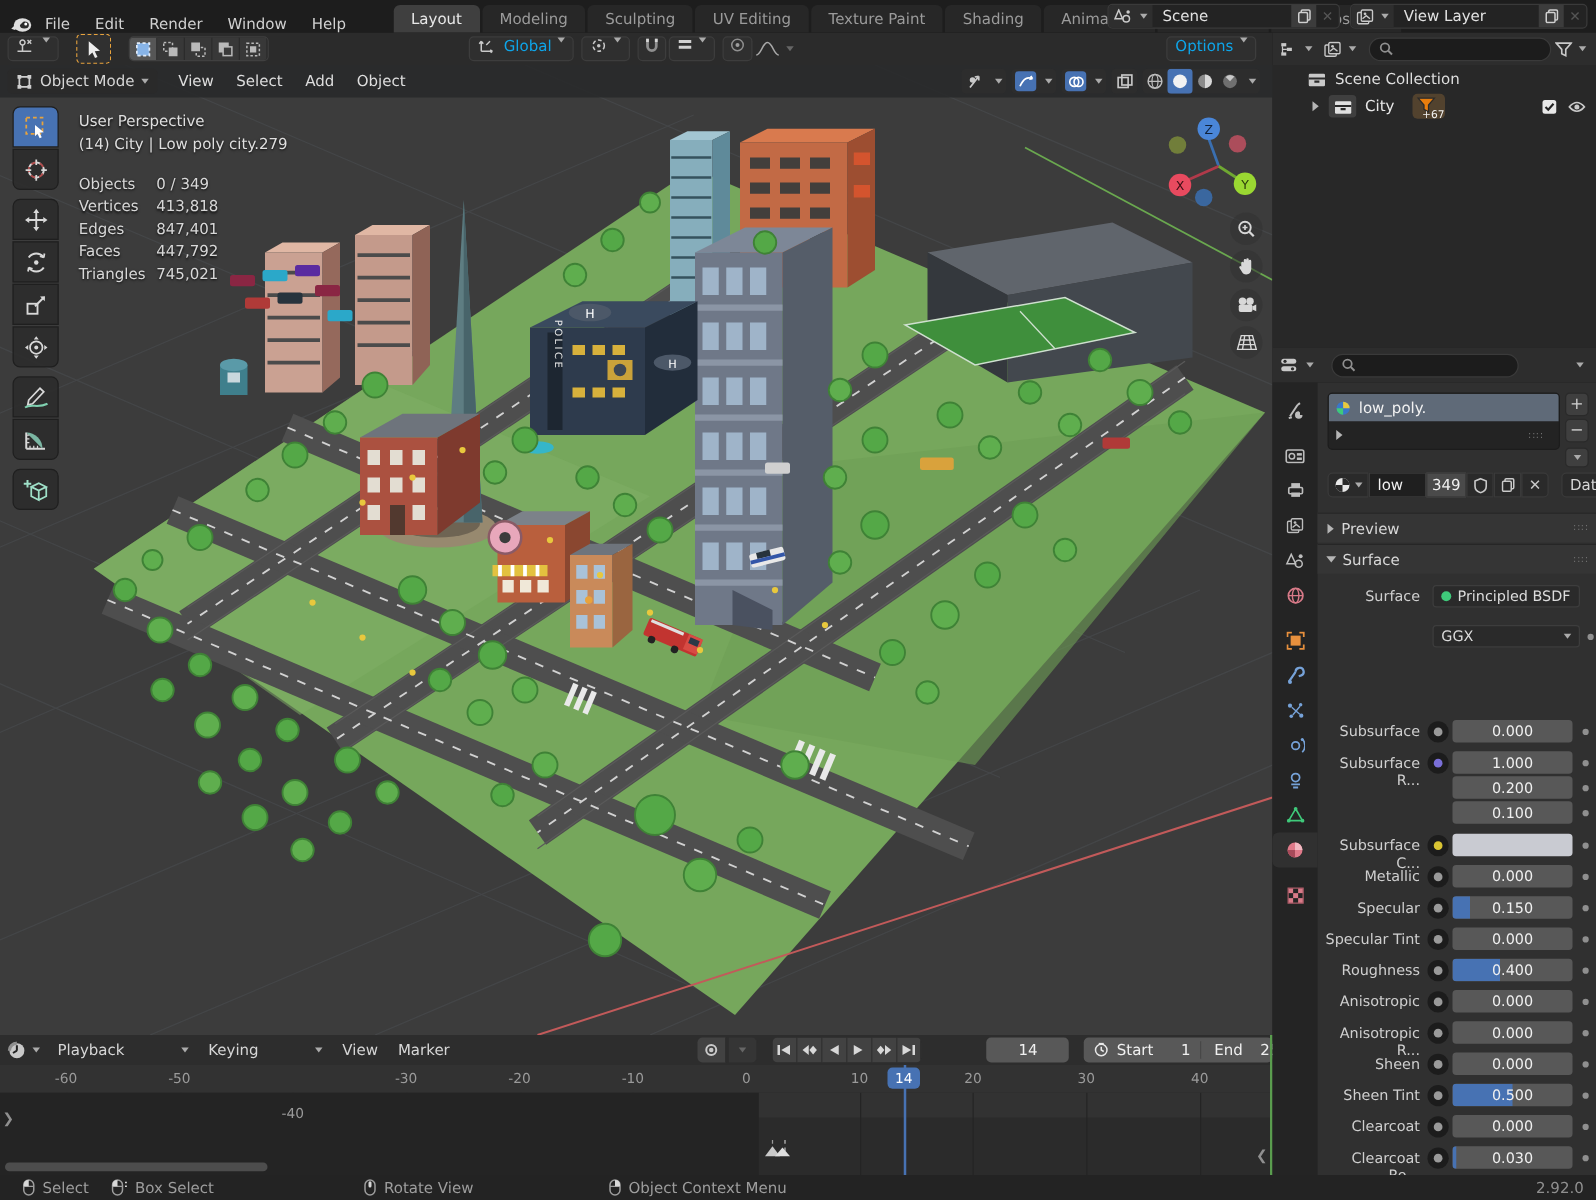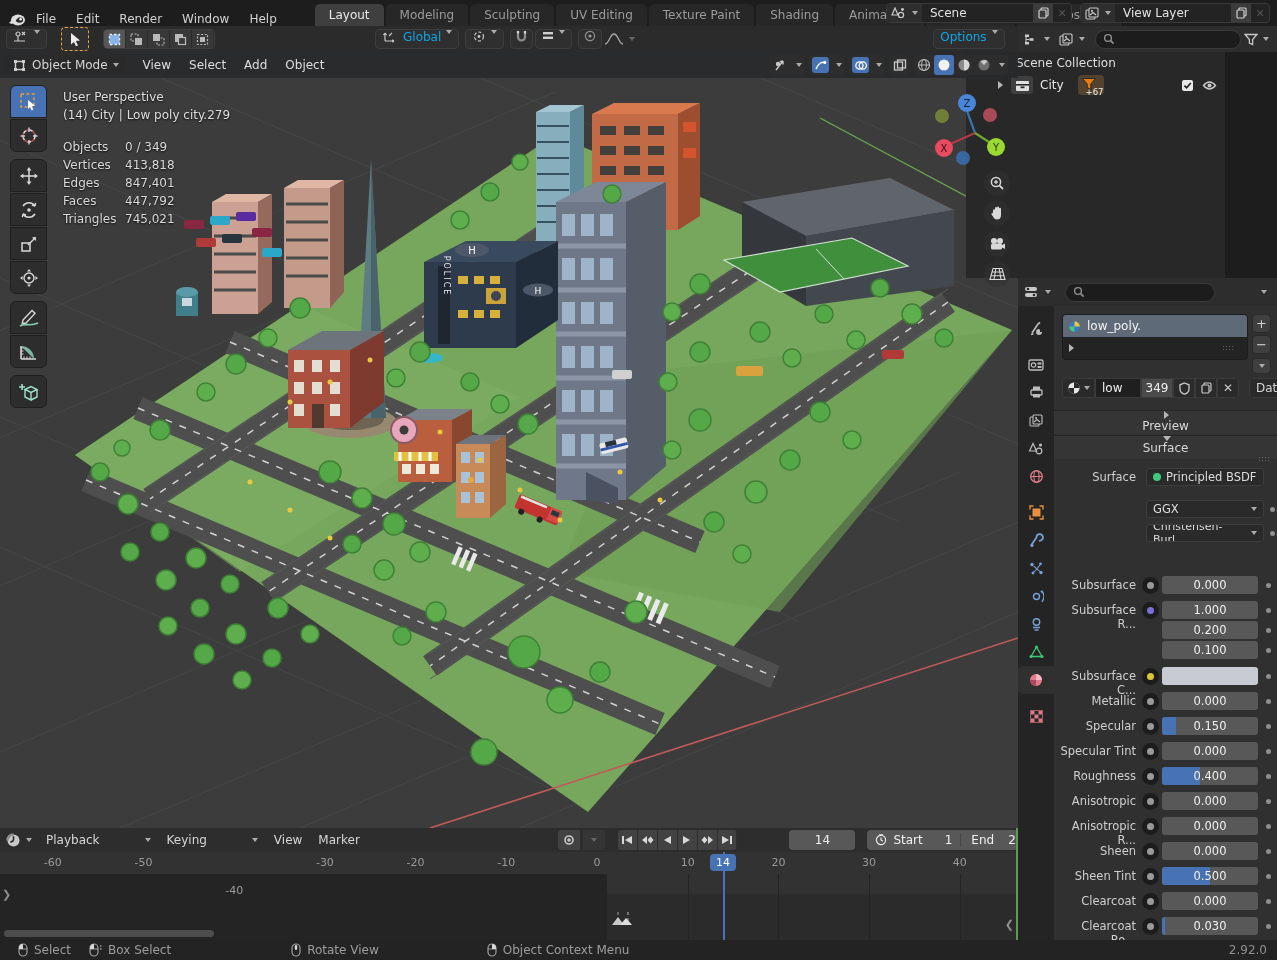--- a/index.html
+++ b/index.html
@@ -64,41 +64,41 @@
   #vp-stats { margin-top:14px; }
   #vp-stats .srow { display:flex; line-height:18px; color:#d8d8d8; }
   #vp-stats .srow .lab { width:62px; }
 
   
   #navgizmo { left:930px; top:88px; width:90px; height:90px; z-index:8; }
   .vtool { left:984px; width:26px; height:26px; border-radius:13px; background:rgba(50,50,50,.55);
     display:flex; align-items:center; justify-content:center; z-index:8; }
   #outliner-header { left:1018px; top:26px; width:259px; height:26px; background:#2d2d2d; display:flex; align-items:center; z-index:5; }
   .search-pill { height:19px; background:#1c1c1c; border:1px solid #3a3a3a; border-radius:10px; display:flex; align-items:center; padding:0 7px; }
-  #outliner { left:966px; top:52px; width:259px; height:226px; background:#282828; }
+  #outliner { left:1018px; top:52px; width:259px; height:226px; background:#282828; }
   .out-row { height:22px; display:flex; align-items:center; position:relative; }
   .out-row .rt { position:absolute; right:8px; display:flex; gap:8px; align-items:center; }
   #properties-header { left:1018px; top:278px; width:259px; height:28px; background:#2d2d2d; display:flex; align-items:center; z-index:5; }
   #prop-tabs { left:1018px; top:306px; width:36px; height:634px; background:#242424; }
   .ptab { width:36px; height:28px; display:flex; align-items:center; justify-content:center; }
   .ptab.active { background:#303030; border-radius:5px 0 0 5px; }
   .ptab.gap { margin-top:8px; }
   #prop-content { left:1054px; top:306px; width:223px; height:634px; background:#303030; }
 
   .slot-list { position:absolute; left:8px; top:8px; width:186px; height:46px; background:#232323;
     border:1px solid #1c1c1c; border-radius:4px; overflow:hidden; }
   .slot-sel { height:22px; background:#5f6a78; display:flex; align-items:center; padding:0 5px; color:#f2f2f2; }
   .slot-foot { height:22px; display:flex; align-items:center; justify-content:space-between; padding:0 6px; color:#8a8a8a; }
   .sq-btn { position:absolute; width:19px; height:19px; background:#3f3f3f; border:1px solid #2a2a2a; border-radius:4px;
     color:#d0d0d0; display:flex; align-items:center; justify-content:center; font-size:13px; }
 
   .db-row { position:absolute; left:8px; top:72px; display:flex; height:20px; align-items:center; }
   .db-row .seg2 { height:20px; display:flex; align-items:center; background:#2a2a2a; border:1px solid #3a3a3a; }
   .panel-hdr { position:absolute; left:0; width:223px; height:24px; background:#353535; border-top:1px solid #262626;
-    display:flex; align-items:center; color:#d8d8d8;flex-direction:column; }
+    display:flex; align-items:center; color:#d8d8d8; }
   .grip { margin-left:auto; margin-right:6px; color:#6f6f6f; font-size:8px; letter-spacing:1px; }
   .tri { display:inline-block; width:0; height:0; margin:0 6px 0 8px; }
   .tri.closed { border-top:4px solid transparent; border-bottom:4px solid transparent; border-left:5px solid #b5b5b5; }
   .tri.open { border-left:4px solid transparent; border-right:4px solid transparent; border-top:5px solid #b5b5b5; }
 
   #mat-rows { position:absolute; left:0; top:160px; width:223px; }
   .prop-row { position:relative; width:223px; display:flex; align-items:flex-start; }
   .prop-row .plabel { position:absolute; left:0; width:82px; text-align:right; color:#cfcfcf; font-size:11.5px; top:2px; }
   .dot-btn { position:absolute; left:88px; top:1px; width:17px; height:17px; border-radius:9px; background:#1c1c1c;
     display:flex; align-items:center; justify-content:center; }
@@ -1134,27 +1134,20 @@
   </div>
 
   <div class="prop-row" style="position:absolute; top:194px; height:24px">
     <span class="pfield drop" style="left:92px; width:118px">
       <span>GGX</span>
         <span class="chev" style="margin:0"></span>
     </span>
     <span class="anim-dot" style="left:216px"></span>
   </div>
 
-  <div class="prop-row" style="position:absolute; top:218px; height:24px">
-    <span class="pfield drop" style="left:92px; width:118px">
-      <span style="font-size:11px">Christensen-Burl...</span>
-        <span class="chev" style="margin:0"></span>
-    </span>
-    <span class="anim-dot" style="left:216px"></span>
-  </div>
 
 
   <div id="mat-rows" style="top:270px">
       <div class="prop-row" style="position: absolute; top: 0px; height: 25px;">
         <span class="plabel">Subsurface</span>
         <span class="dot-btn">
           <span class="d"></span>
         </span>
         <span class="pfield">
           <span class="fill" style="width: 0%;"></span>

